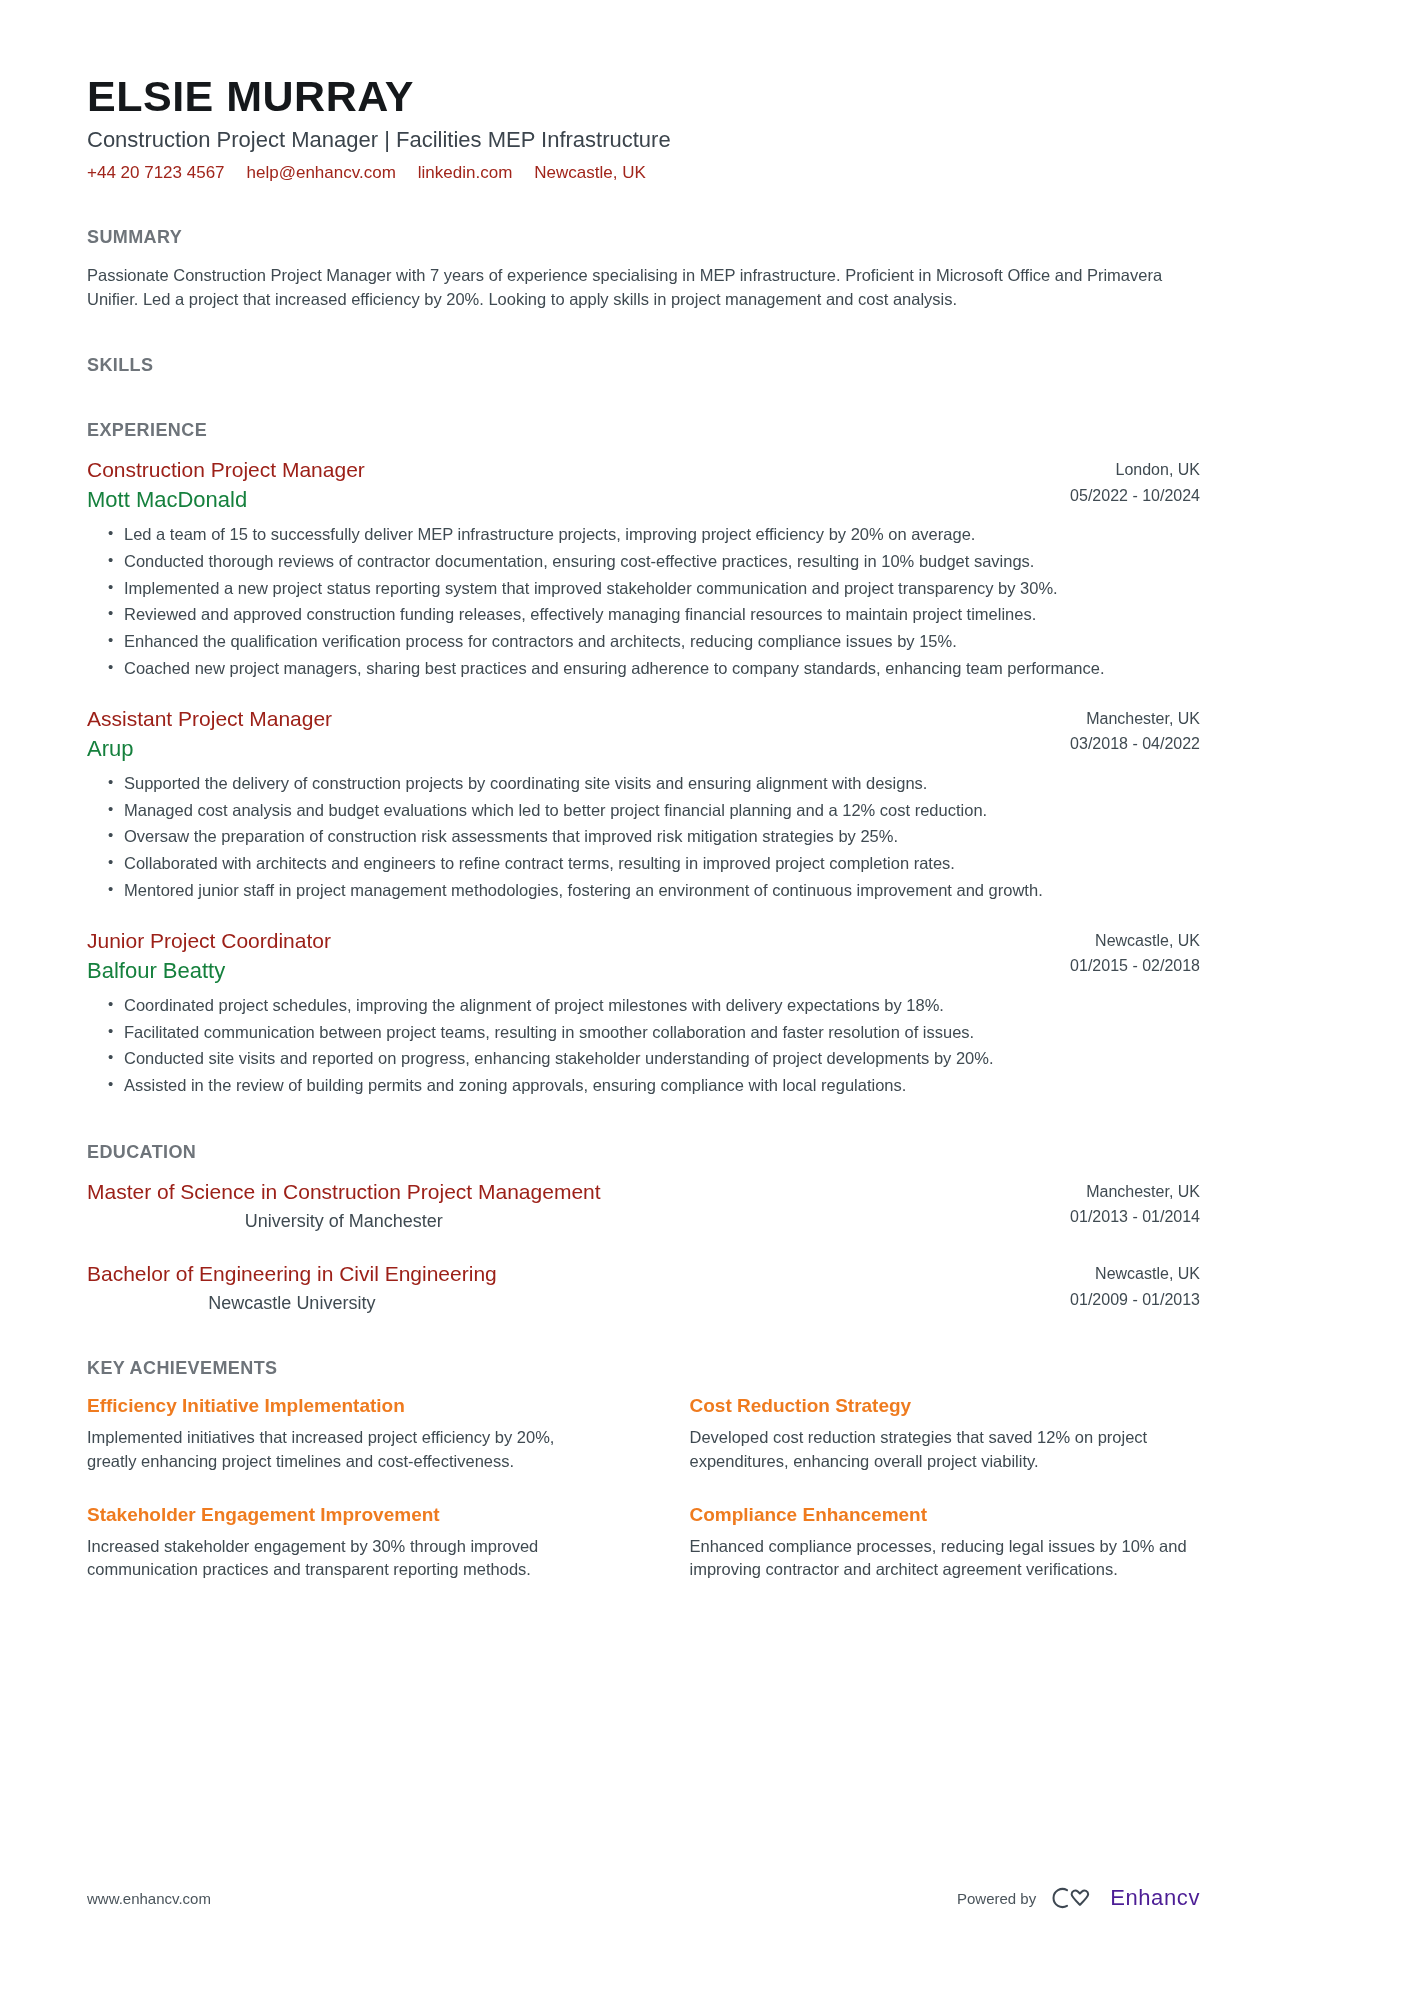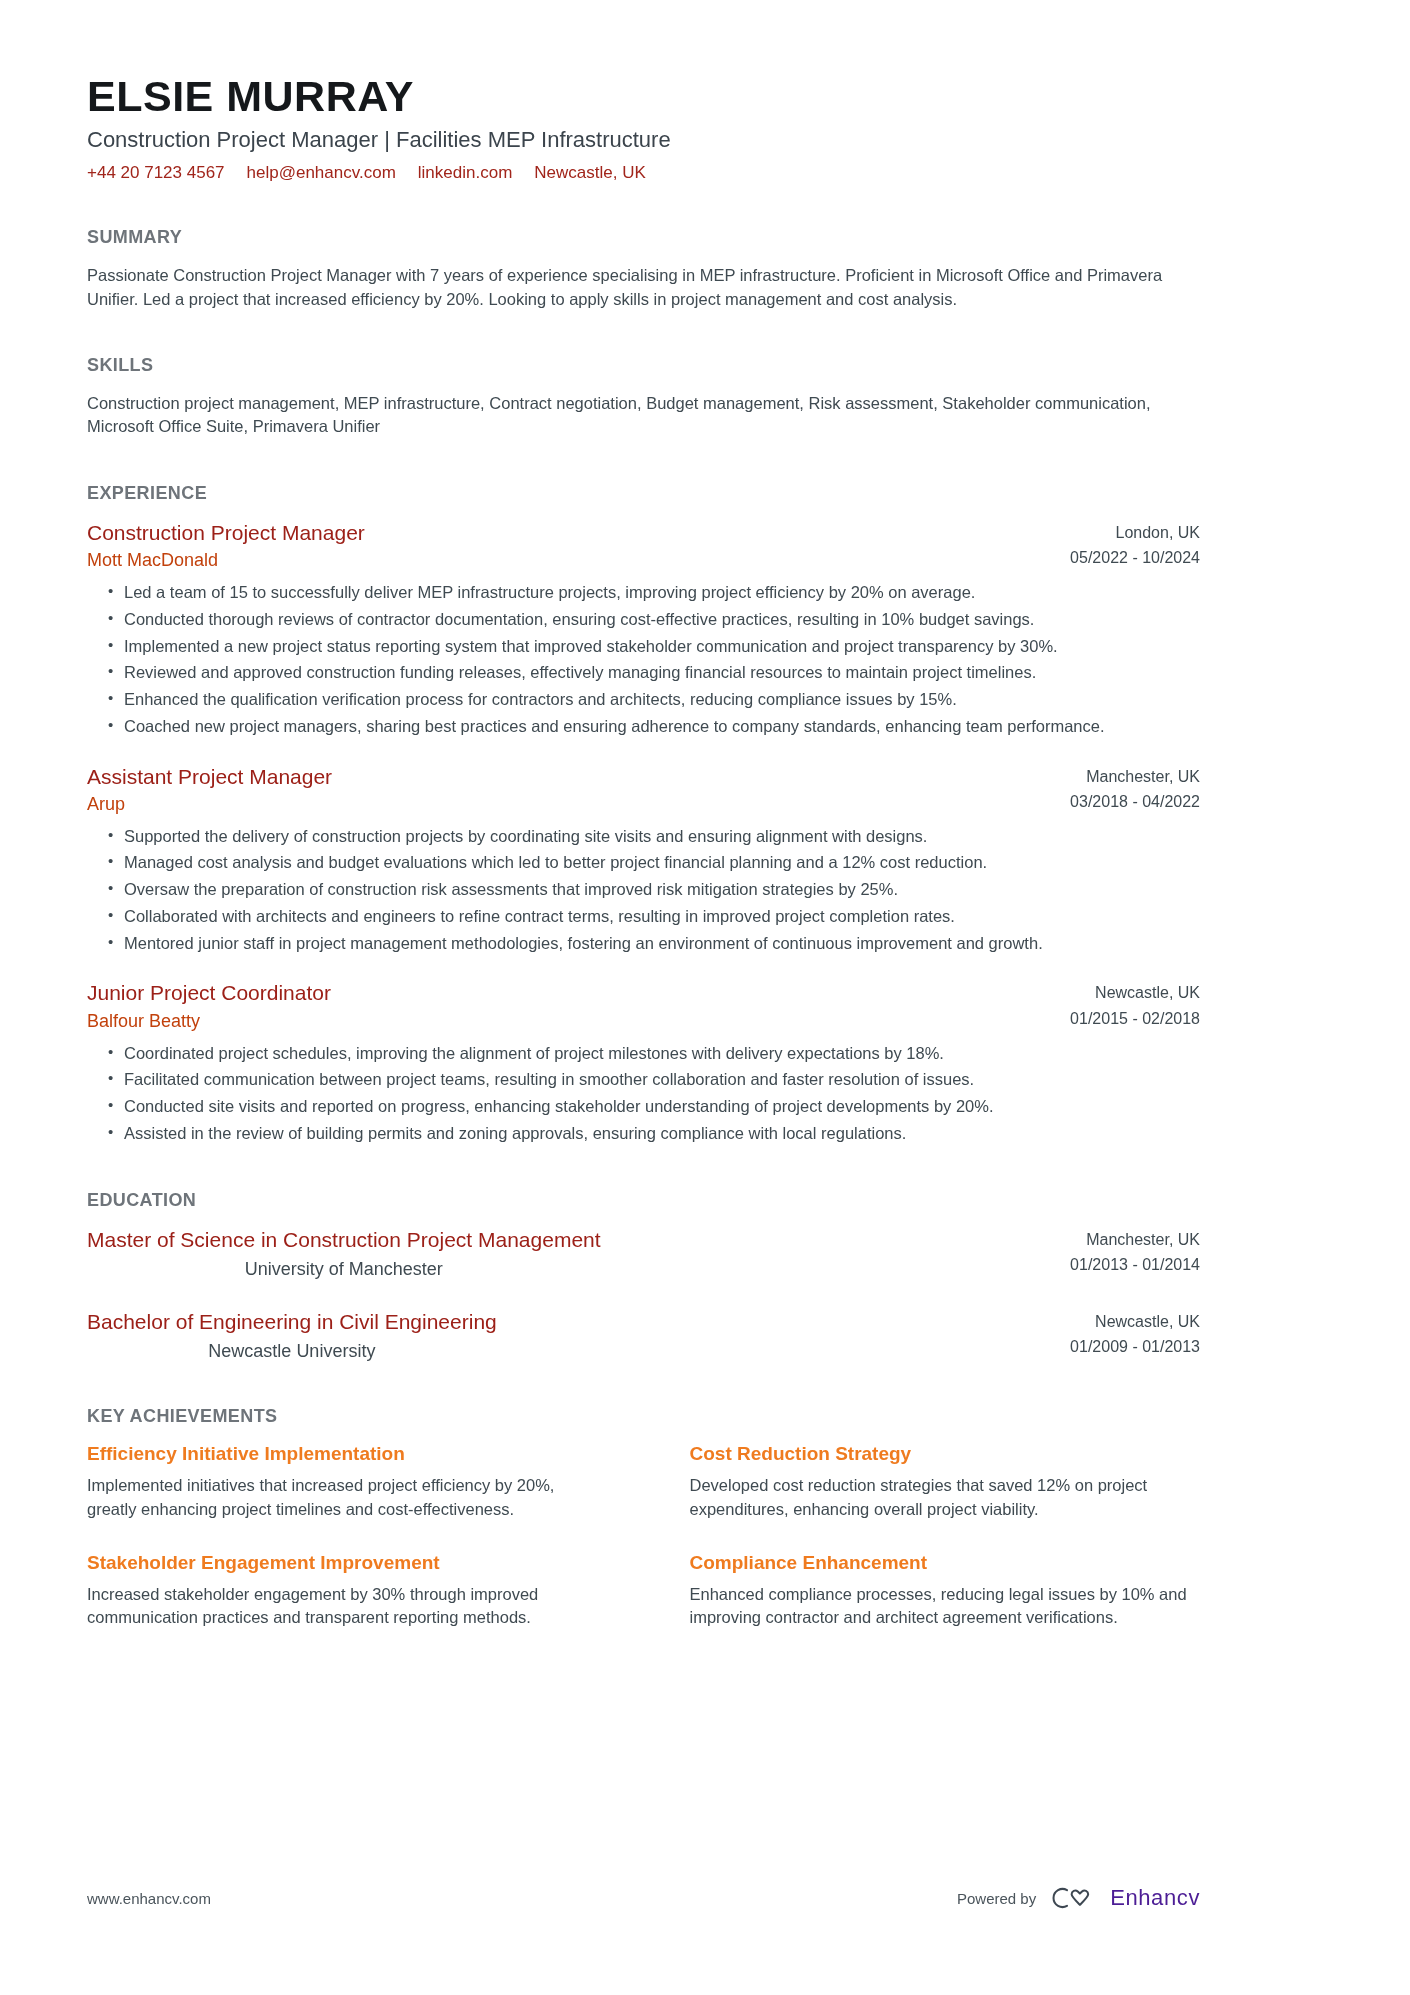--- a/index.html
+++ b/index.html
@@ -18,21 +18,21 @@
 
   
   .section { margin-top:44px; }
   .section-heading { font-size:18px; font-weight:bold; color:#6e747a; letter-spacing:0.4px; margin-bottom:16px; }
   .body-text { font-size:16.5px; line-height:1.42; color:#3f4a51; }
 
   
   .entry { margin-bottom:25px; }
   .entry-header { display:flex; justify-content:space-between; align-items:flex-start; }
   .entry-title { font-size:21px; color:#9c2018; line-height:1.2; }
-  .entry-org { font-size:18px; color:#c2410c; margin-top:5px; }
+  .entry-org { font-size:22px; color:#15803d; margin-top:5px; }
   .entry-school { font-size:18px; color:#3f4a51; margin-top:7px;text-align:center; }
   .entry-meta { text-align:right; font-size:16px; color:#3f4a51; line-height:1.6; white-space:nowrap; }
 
   ul.bullets { list-style:none; margin-top:10px; padding-left:21px; }
   ul.bullets li { position:relative; padding-left:16px; font-size:16.5px; line-height:1.44; margin-bottom:3px; color:#3f4a51; }
   ul.bullets li::before { content:"•"; position:absolute; left:0; top:-1px; color:#3f4a51; font-size:15px; }
 
   
   .ach-grid { display:grid; grid-template-columns:1fr 1fr; column-gap:92px; }
   .ach { margin-bottom:30px; }
@@ -65,21 +65,20 @@
     </div>
   </div>
 
   <div class="section">
     <div class="section-heading">SUMMARY</div>
     <p class="body-text">Passionate Construction Project Manager with 7 years of experience specialising in MEP infrastructure. Proficient in Microsoft Office and Primavera Unifier. Led a project that increased efficiency by 20%. Looking to apply skills in project management and cost analysis.</p>
   </div>
 
   <div class="section">
     <div class="section-heading">SKILLS</div>
-    <p class="body-text">Construction project management, MEP infrastructure, Contract negotiation, Budget management, Risk assessment, Stakeholder communication, Microsoft Office Suite, Primavera Unifier</p>
   </div>
 
   <div class="section">
     <div class="section-heading">EXPERIENCE</div>
 
     <div class="entry">
       <div class="entry-header">
         <div>
           <div class="entry-title">Construction Project Manager</div>
           <div class="entry-org">Mott MacDonald</div>

